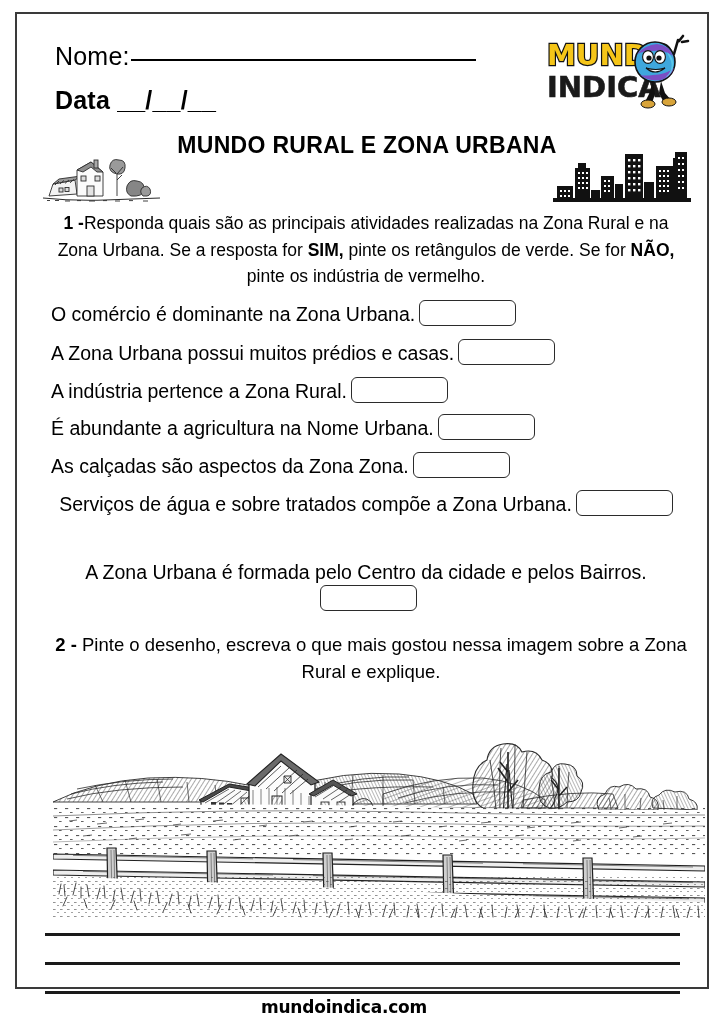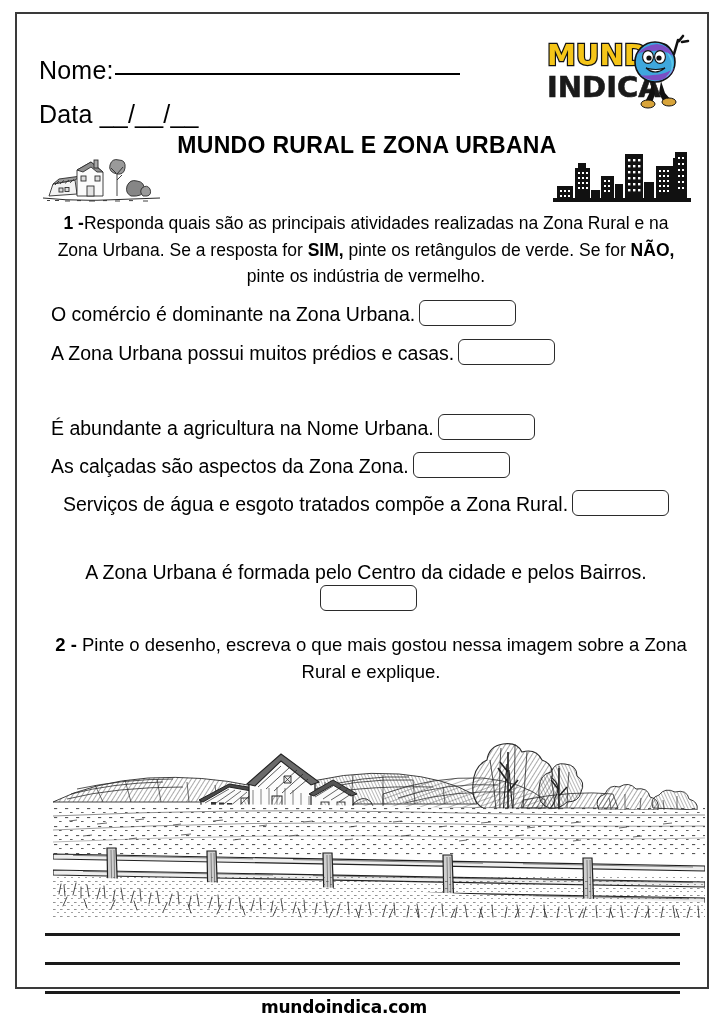--- a/index.html
+++ b/index.html
@@ -23,28 +23,27 @@
     width: 694px;
     height: 977px;
     border: 2px solid #3a3a3a;
     box-sizing: border-box;
     background: #fff;
   }
 
   
   .hdr-row {
     position: absolute;
-    left: 22px;
+    left: 38px;
     font-size: 25px;
     letter-spacing: 0.2px;
     white-space: nowrap;
-    margin-top: 14px;
   }
   #nome-row { top: 28px; }
-  #data-row { top: 72px; }
+  #data-row { top: 72px; font-weight: bold; }
 
   .name-rule {
     display: inline-block;
     width: 345px;
     border-bottom: 2px solid #000;
     vertical-align: 4px;
     margin-left: 1px;
   }
 
   
@@ -325,28 +324,31 @@
   <div id="q1">
     <span class="lead">1 -</span><span>Responda quais são as principais atividades realizadas na Zona Rural e na Zona Urbana. Se a resposta for </span><b>SIM,</b><span> pinte os retângulos de verde. Se for </span><b>NÃO,</b><span> pinte os indústria de vermelho.</span>
   </div>
 
   <div class="stmt" id="s1">
     <span class="txt">O comércio é dominante na Zona Urbana.</span><span class="answer-box"></span>
   </div>
   <div class="stmt" id="s2">
     <span class="txt">A Zona Urbana possui muitos prédios e casas.</span><span class="answer-box"></span>
   </div>
+  <div class="stmt" id="s3">
+    <span class="txt">A indústria pertence a Zona Rural.</span><span class="answer-box"></span>
+  </div>
   <div class="stmt" id="s4">
     <span class="txt">É abundante a agricultura na Nome Urbana.</span><span class="answer-box"></span>
   </div>
   <div class="stmt" id="s5">
     <span class="txt">As calçadas são aspectos da Zona Zona.</span><span class="answer-box"></span>
   </div>
   <div class="stmt wrap" id="s6">
-    <span class="txt">Serviços de água e esgoto tratados compõe a Zona Rural.</span><span class="answer-box"></span>
+    <span class="txt">Serviços de água e sobre tratados compõe a Zona Urbana.</span><span class="answer-box"></span>
   </div>
   <div class="stmt wrap" id="s7">
     <span class="txt">A Zona Urbana é formada pelo Centro da cidade e pelos Bairros.</span><span class="answer-box"></span>
   </div>
 
   <div id="q2">
     <span class="lead">2 -</span>
     <span>Pinte o desenho, escreva o que mais gostou nessa imagem sobre a Zona Rural e explique.</span>
   </div>
 

